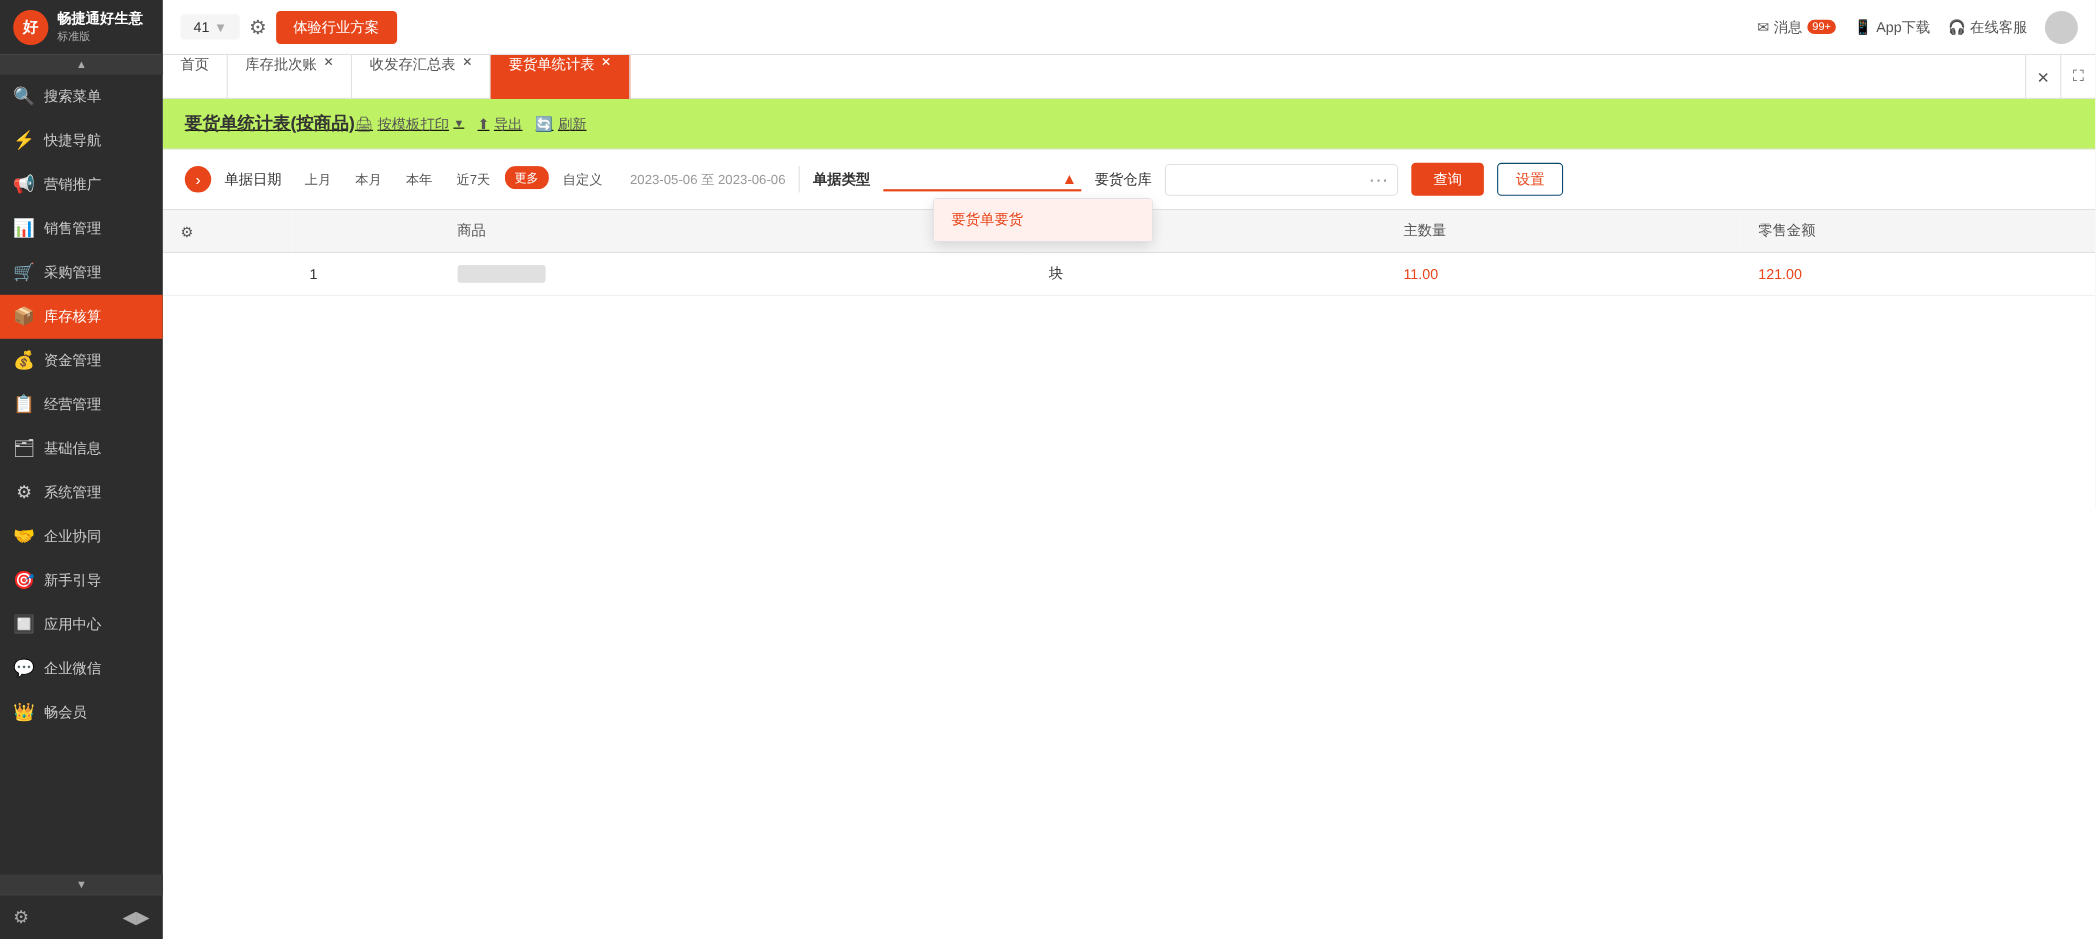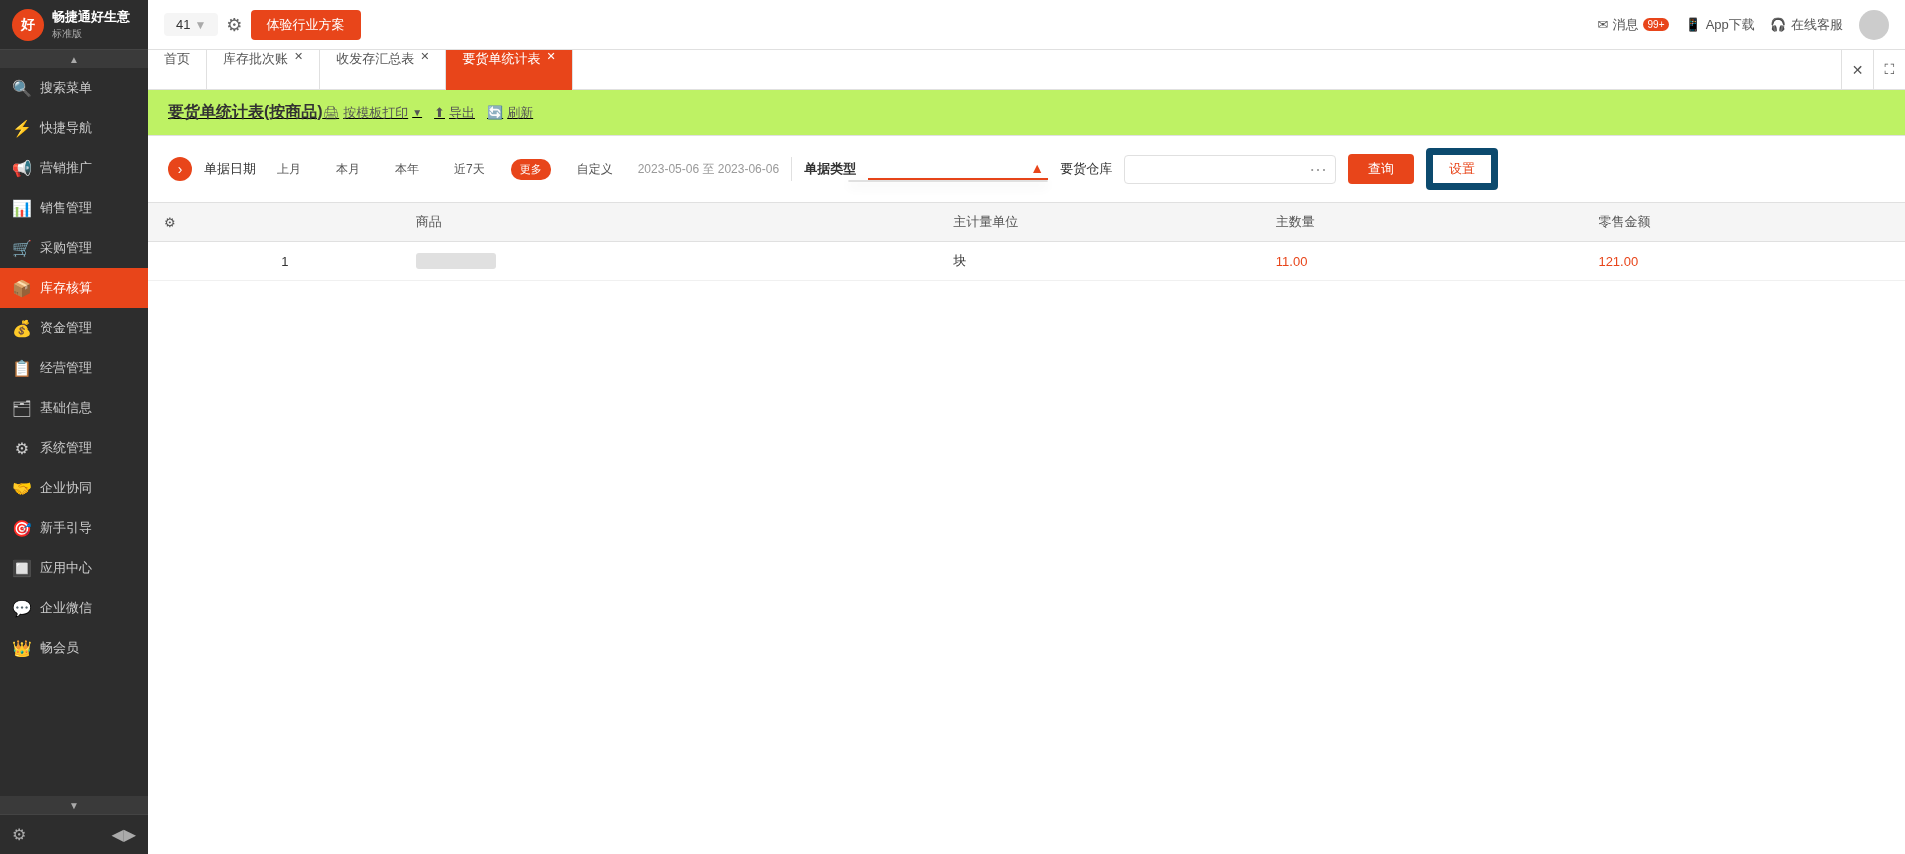--- a/index.html
+++ b/index.html
@@ -282,22 +282,22 @@
       cursor: pointer;
       flex-shrink: 0;
     }
     .filter-label {
       font-size: 13px;
       color: #333;
       white-space: nowrap;
     }
     .filter-date-btns {
       display: flex;
-      align-items: center;
-      gap: 17px;
+      align-items: flex-start;
+      gap: 4px;
     }
     .filter-date-btn {
       padding: 3px 8px;
       border-radius: 3px;
       font-size: 12px;
       color: #555;
       cursor: pointer;
       border: 1px solid transparent;
     }
     .filter-date-btn.more {
@@ -373,21 +373,21 @@
     .btn-query {
       background: #e8451a;
       color: #fff;
       border: none;
       border-radius: 4px;
       padding: 6px 20px;
       font-size: 13px;
       cursor: pointer;
     }
     .btn-settings {
-      border: 7px solid #0c4a6e;
+      border: 1px solid #0c4a6e;
       color: #e8451a;
       border-radius: 4px;
       padding: 5px 16px;
       font-size: 13px;
       cursor: pointer;
       background: #fff;
     }
 
     
     .dropdown-overlay {
@@ -636,20 +636,23 @@
       </div>
       <span class="filter-warehouse-label">要货仓库</span>
       <div class="filter-warehouse-select">
         <input type="text" value="" placeholder="" style="flex: 1 1 0%; min-width: 120px;">
         <span class="filter-more-btn">···</span>
       </div>
       <button class="btn-query">查询</button>
       <button class="btn-settings">设置</button>
 
       <div class="dropdown-overlay">
+        <div class="dropdown-item selected">
+          <span>要货单要货</span>
+        </div>
       </div>
     </div>
 
     <div class="table-area">
       <table class="data-table">
         <thead>
           <tr>
             <th style="width:40px;">
               <span>⚙</span>
             </th>

